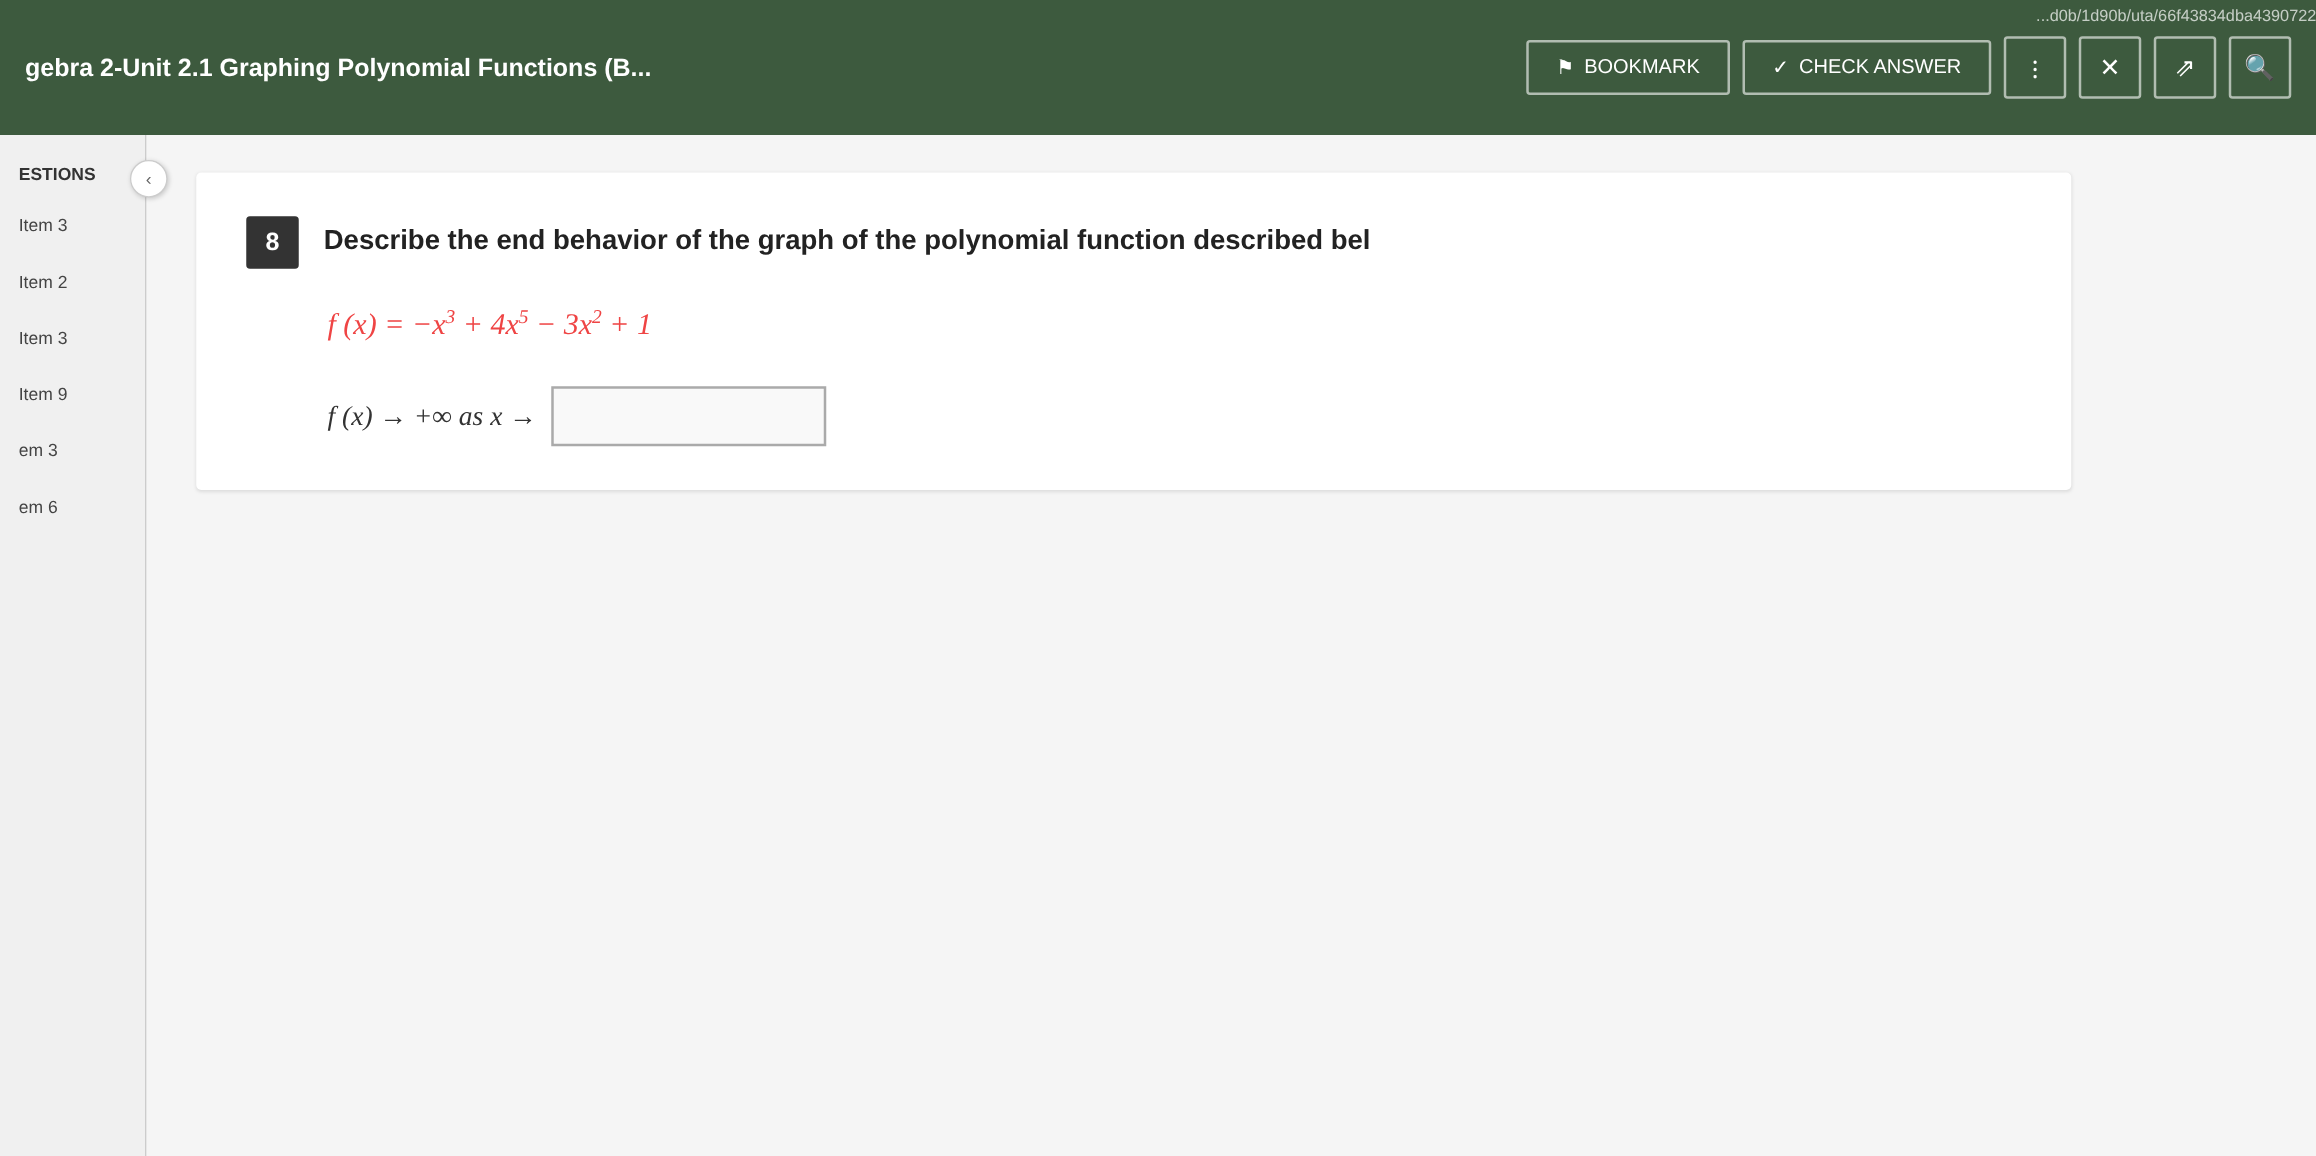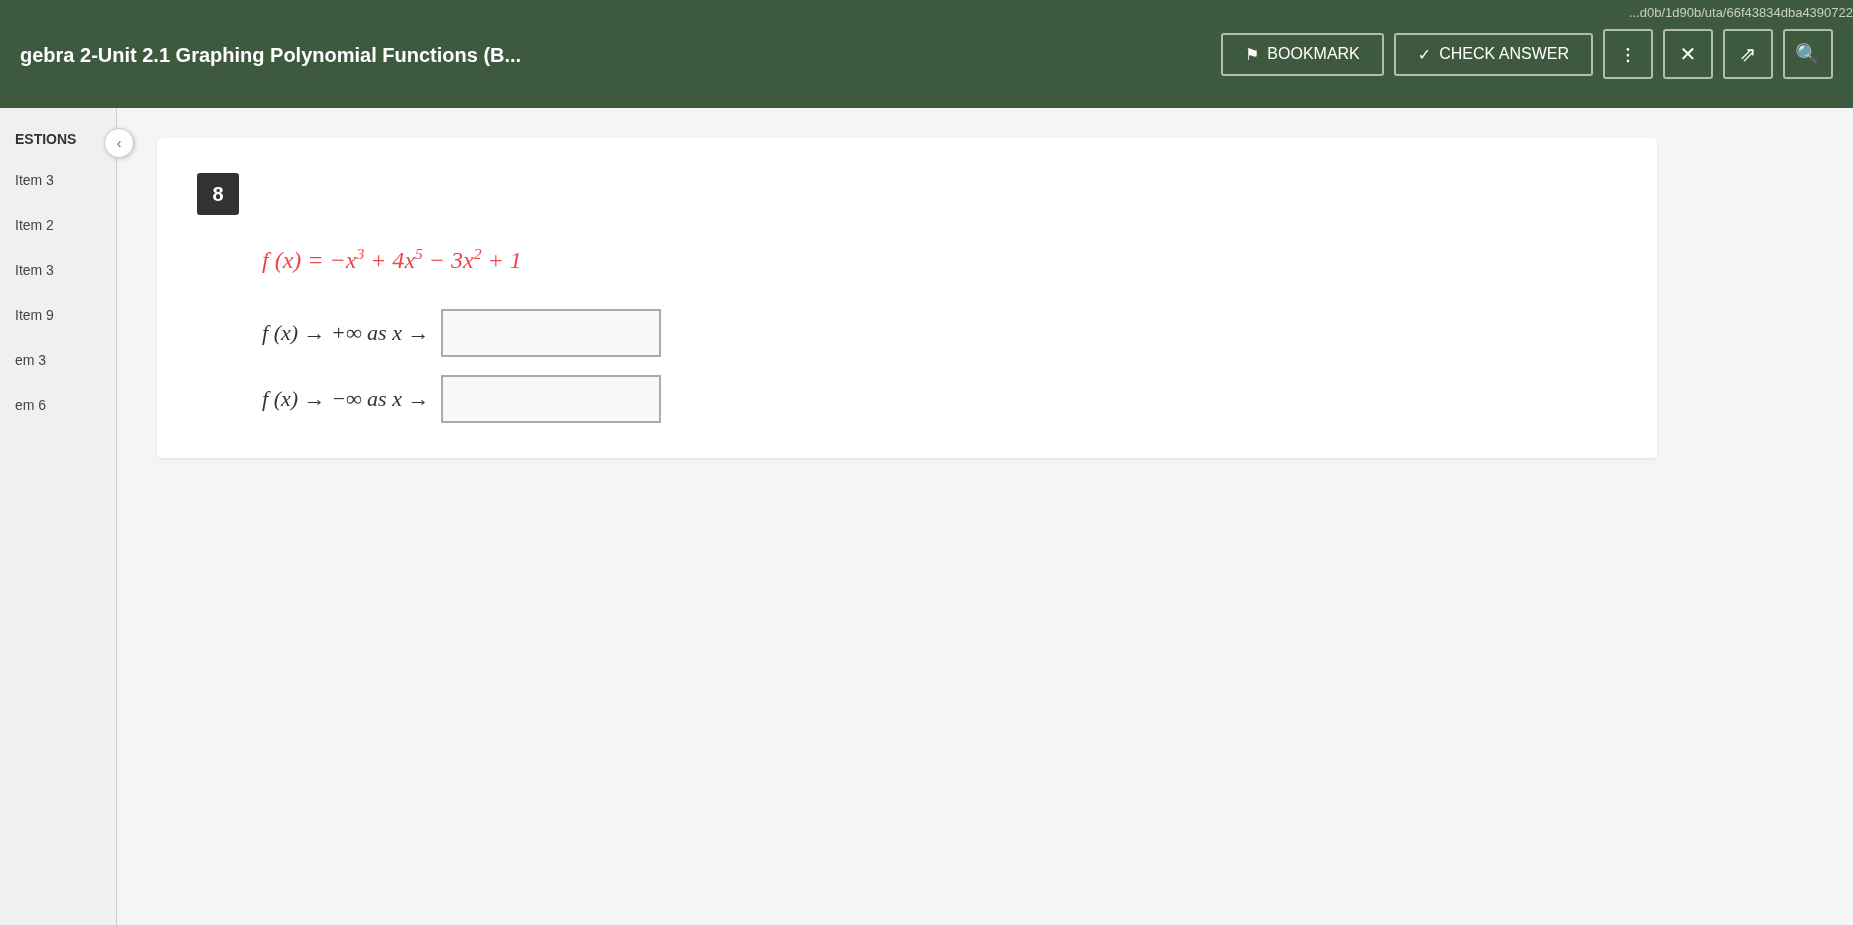--- a/index.html
+++ b/index.html
@@ -269,42 +269,37 @@
     <div class="sidebar-item">
       <span>em 6</span>
     </div>
   </div>
 
   <div class="content-area">
     <div class="question-container">
 
       <div class="question-header">
         <div class="question-number">8</div>
+        <div class="question-text">Describe the end behavior of the graph of the polynomial function described bel</div>
       </div>
 
       <div class="function-display">
         <span class="math-text">
           <i>f</i> (<i>x</i>) = −<i>x</i><sup>3</sup> + 4<i>x</i><sup>5</sup> − 3<i>x</i><sup>2</sup> + 1
         </span>
       </div>
 
       <div class="answer-section">
 
         <div class="answer-row">
           <span class="math-text">
             <i>f</i> (<i>x</i>) → +∞ as <i>x</i> →
           </span>
           <input class="answer-input" type="text" value="" placeholder="" style="">
         </div>
 
-        <div class="answer-row">
-          <span class="math-text">
-            <i>f</i> (<i>x</i>) → −∞ as <i>x</i> →
-          </span>
-          <input class="answer-input" type="text" value="" placeholder="" style="">
-        </div>
 
       </div>
 
     </div>
   </div>
 
 </div>
 
 </body></html>

